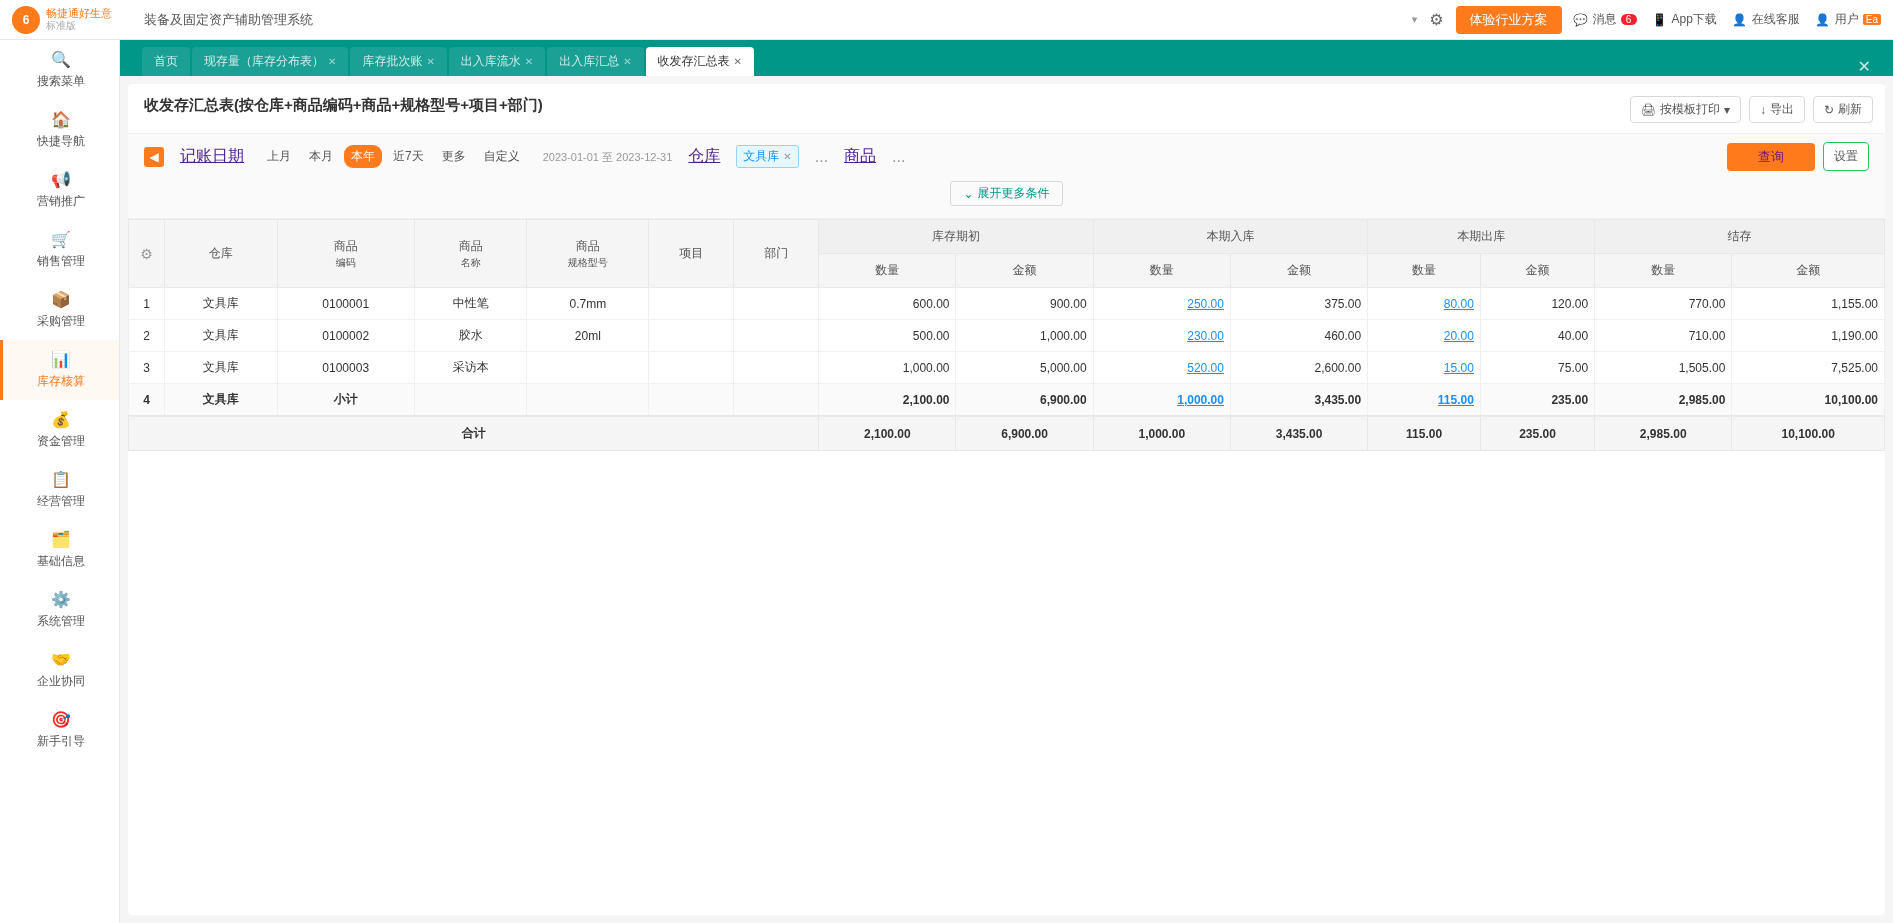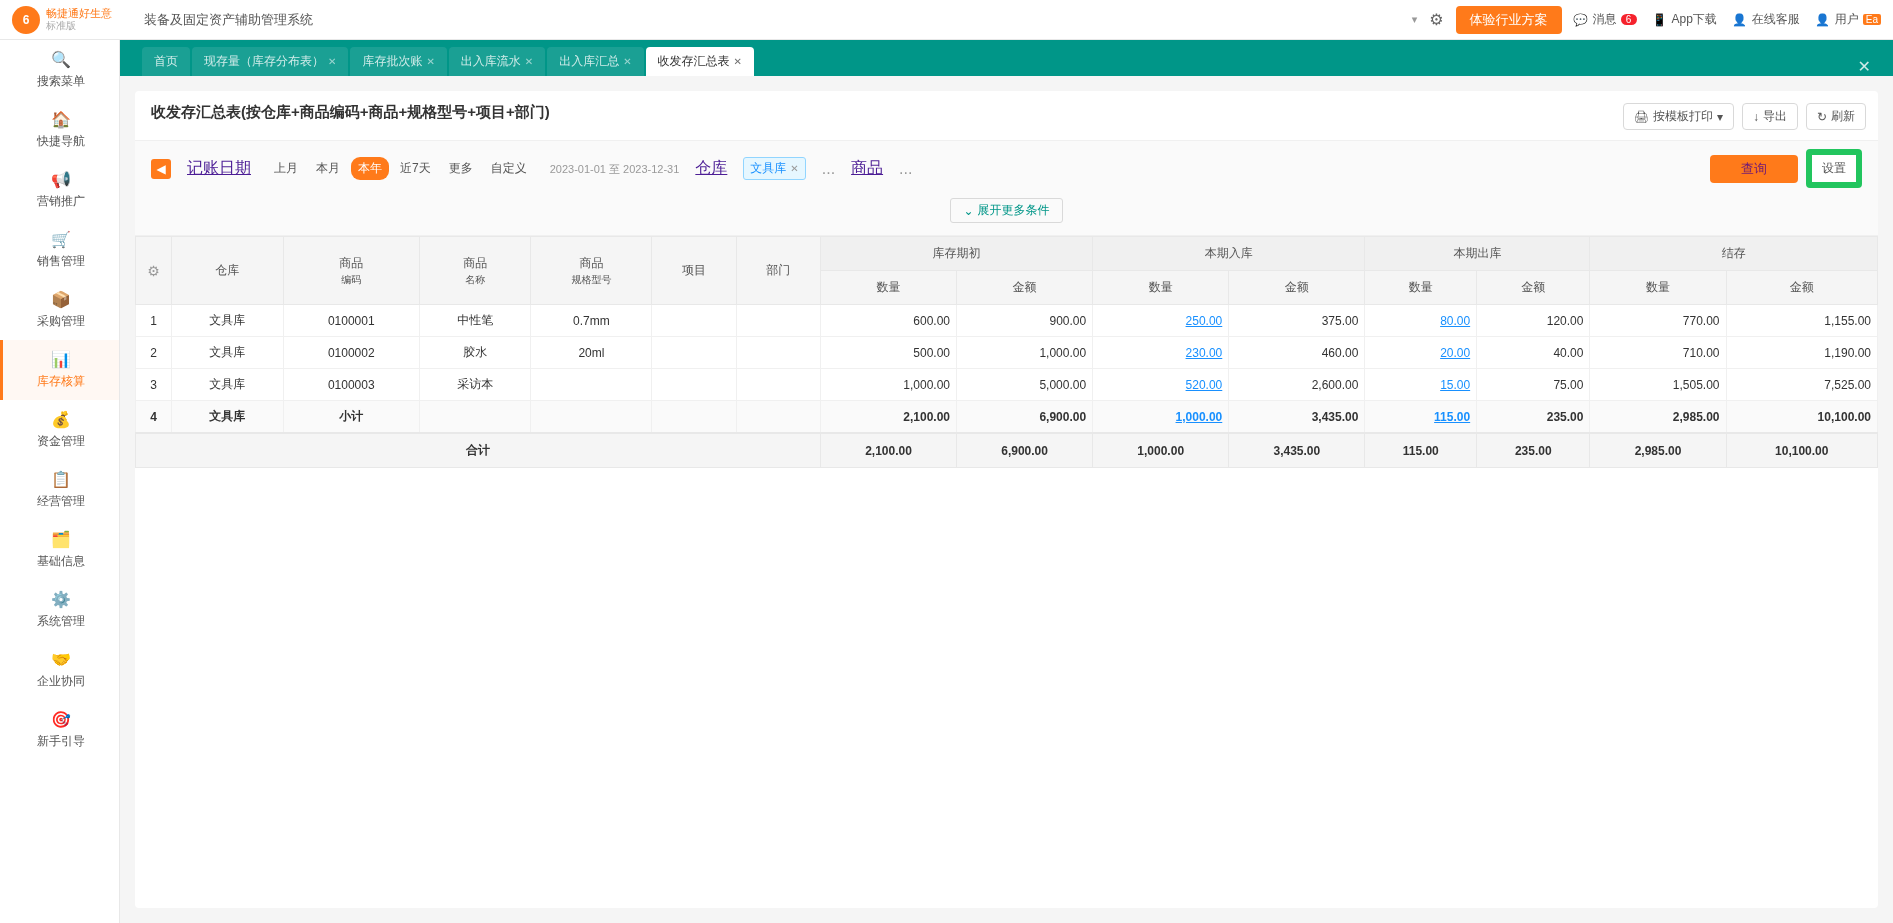--- a/index.html
+++ b/index.html
@@ -32,28 +32,28 @@
 
     
     .tab-bar { background: #009688; display: flex; align-items: flex-end; height: 36px; padding: 0 22px; gap: 2px; }
     .tab { display: flex; align-items: center; gap: 4px; padding: 6px 12px; border-radius: 4px 4px 0 0; cursor: pointer; font-size: 12px; color: rgba(255,255,255,0.8); background: rgba(255,255,255,0.1); }
     .tab.active { background: #fff; color: #333; }
     .tab .close { font-size: 10px; color: inherit; opacity: 0.7; }
     .tab-close-all { margin-left: auto; color: white; font-size: 16px; cursor: pointer; opacity: 0.8; }
 
     
     .page-content { flex: 1; overflow-y: auto; background: #f5f5f5; padding: 0; display: flex; flex-direction: column; }
-    .page-inner { background: #fff; margin: 15px; border-radius: 4px; flex: 1; display: flex; flex-direction: column; overflow: hidden; }
+    .page-inner { background: #fff; margin: 8px; border-radius: 4px; flex: 1; display: flex; flex-direction: column; overflow: hidden; }
 
     
     .page-header { padding: 12px 16px 8px; border-bottom: 1px solid #f0f0f0; }
     .page-title { font-size: 15px; font-weight: bold; color: #333; margin-bottom: 10px; }
     .action-btn { display: flex; align-items: center; gap: 4px; padding: 4px 10px; border: 1px solid #d9d9d9; border-radius: 4px; cursor: pointer; font-size: 12px; color: #555; background: white; }
     .query-btn { background: #ff7a1a; color: #701a75; border: none; border-radius: 4px; padding: 5px 31px; cursor: pointer; font-size: 13px; }
-    .settings-btn { background: white; color: #555; border: 6px solid #22c55e; border-radius: 4px; padding: 5px 10px; cursor: pointer; font-size: 12px; }
+    .settings-btn { background: white; color: #555; border: 1px solid #22c55e; border-radius: 4px; padding: 5px 10px; cursor: pointer; font-size: 12px; }
 
     
     .filter-area { padding: 8px 16px; background: #fafafa; border-bottom: 1px solid #f0f0f0; position: relative; }
     .filter-row { display: flex; align-items: center; gap: 16px; flex-wrap: wrap; }
     .filter-label { color: #4c1d95; font-size: 16px; white-space: nowrap; text-decoration: underline; }
     .date-btns { display: flex; align-items: center; gap: 4px; }
     .date-btn { padding: 2px 6px; border-radius: 3px; cursor: pointer; font-size: 12px; color: #555; border: 1px solid transparent; }
     .date-btn.active { background: #ff7a1a; color: white; border-radius: 9px; }
     .date-range { font-size: 11px; color: #999; margin-top: 2px; }
     .warehouse-tag { background: #e6f7ff; border: 1px solid #91d5ff; border-radius: 3px; padding: 2px 6px; font-size: 12px; color: #1890ff; display: flex; align-items: center; gap: 4px; }

